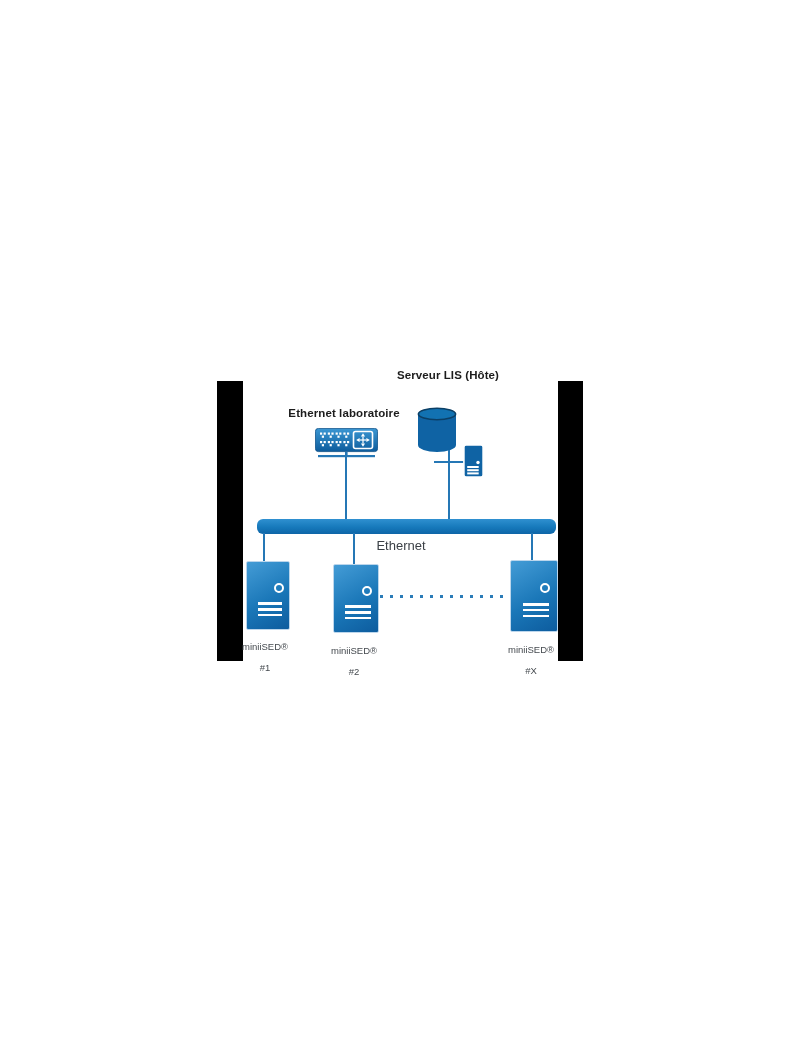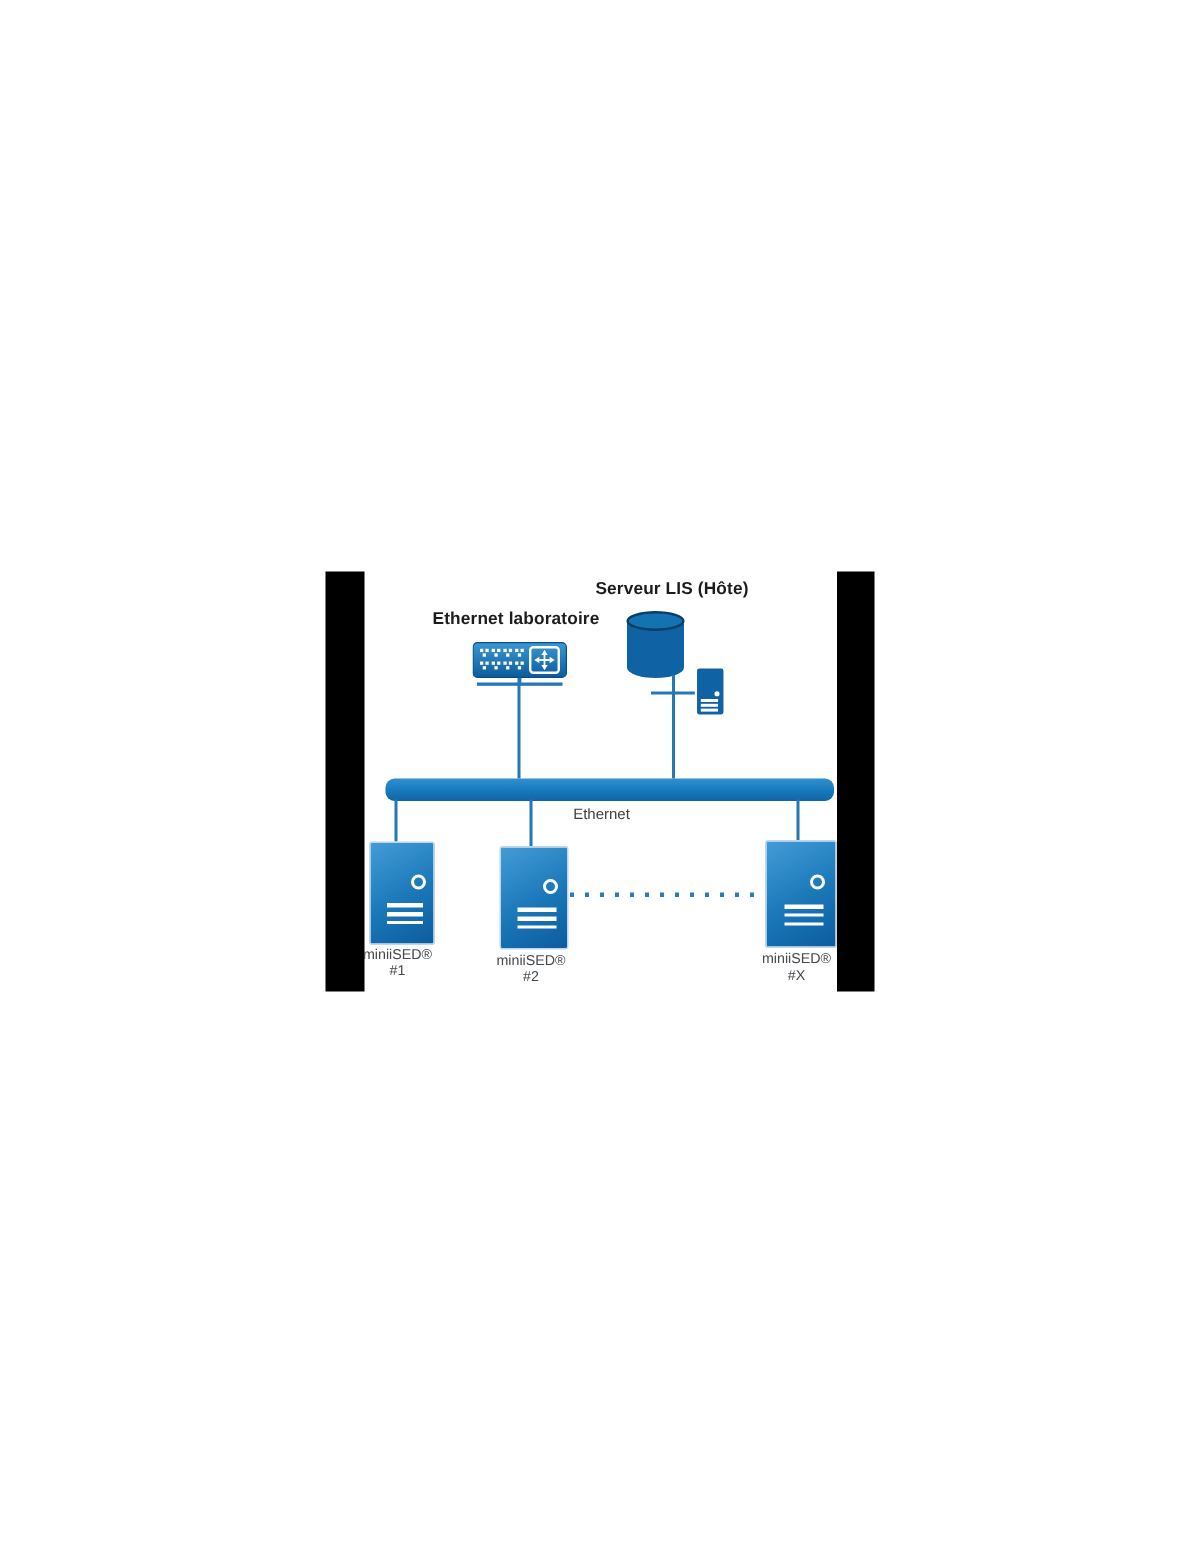--- a/index.html
+++ b/index.html
@@ -6,21 +6,21 @@
   .canvas{
     position:relative;width:800px;height:1040px;background:#ffffff;overflow:hidden;
     font-family:"Liberation Sans","DejaVu Sans",sans-serif;
   }
   .black-bar{position:absolute;top:381px;height:280px;background:#000;}
   .black-bar.left{left:217px;width:26px;}
   .black-bar.right{left:558px;width:25px;}
 
   .lbl{position:absolute;text-align:center;color:#1c1c1c;}
   .lbl.title{font-weight:bold;font-size:11.5px;letter-spacing:.1px;}
-  .lbl.small{font-size:10px;color:#3a3f45;}
+  .lbl.small{font-size:13px;color:#3a3f45;}
 
   .vline{position:absolute;width:2px;background:#2577b5;}
   .hline{position:absolute;height:2px;background:#2577b5;}
 
   .bus{
     position:absolute;left:257px;top:519px;width:299px;height:15px;border-radius:6px;
     background:linear-gradient(#2f90d0 0%,#1679bb 55%,#0e65a7 100%);
   }
 
   .tower{
@@ -36,34 +36,34 @@
   }
   .tower .vents i{display:block;height:2.6px;background:#fff;}
 
   .dotted{
     position:absolute;left:380px;top:595px;width:129px;height:3px;
     background-image:repeating-linear-gradient(90deg,#2b7cb8 0 2.6px,transparent 2.6px 10px);
   }
 
   .devlabel{position:absolute;width:90px;text-align:center;color:#454a4f;
     font-size:9.5px;line-height:11px;}
-  .devlabel span{display:block;}
+  .devlabel span{display:block;margin-top:10px;}
 
   svg{position:absolute;display:block;}
 </style>
 </head>
 <body>
 
 <div class="canvas">
 
   <div class="black-bar left"></div>
   <div class="black-bar right"></div>
 
   <div class="lbl title" style="left:264px;top:407px;width:160px;">Ethernet laboratoire</div>
-  <div class="lbl title" style="left:368px;top:387px;width:160px;">Serveur LIS (Hôte)</div>
+  <div class="lbl title" style="left:368px;top:369px;width:160px;">Serveur LIS (Hôte)</div>
 
   <svg style="left:315px;top:428px;" width="63" height="30" viewBox="0 0 63 30">
     <defs>
       <linearGradient id="gr" x1="0" y1="0" x2="0" y2="1">
         <stop offset="0" stop-color="#3b97d3"></stop>
           <stop offset="1" stop-color="#0d5c9c"></stop>
       </linearGradient>
       <g id="dotc" fill="#fff">
         <rect width="2.2" height="2.2"></rect>
           <rect x="3.6" width="2.2" height="2.2"></rect>

